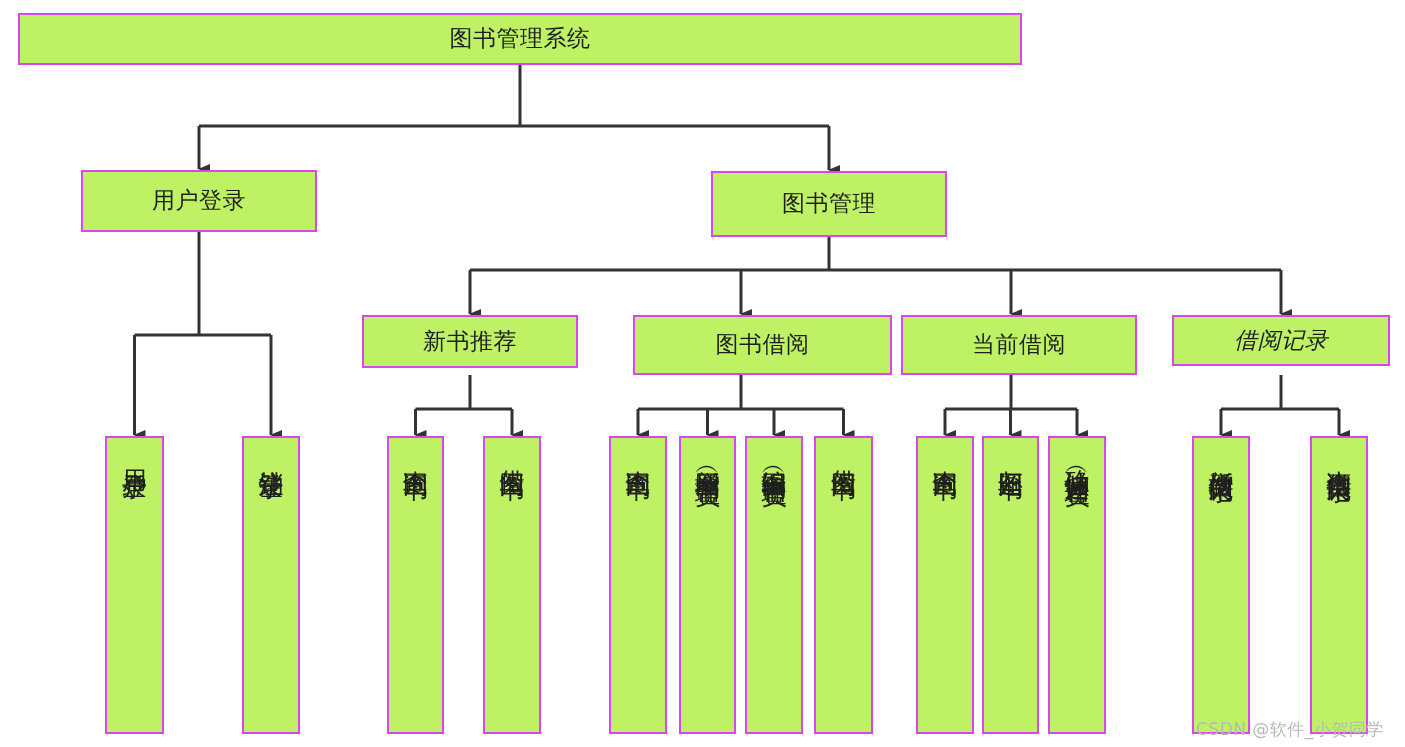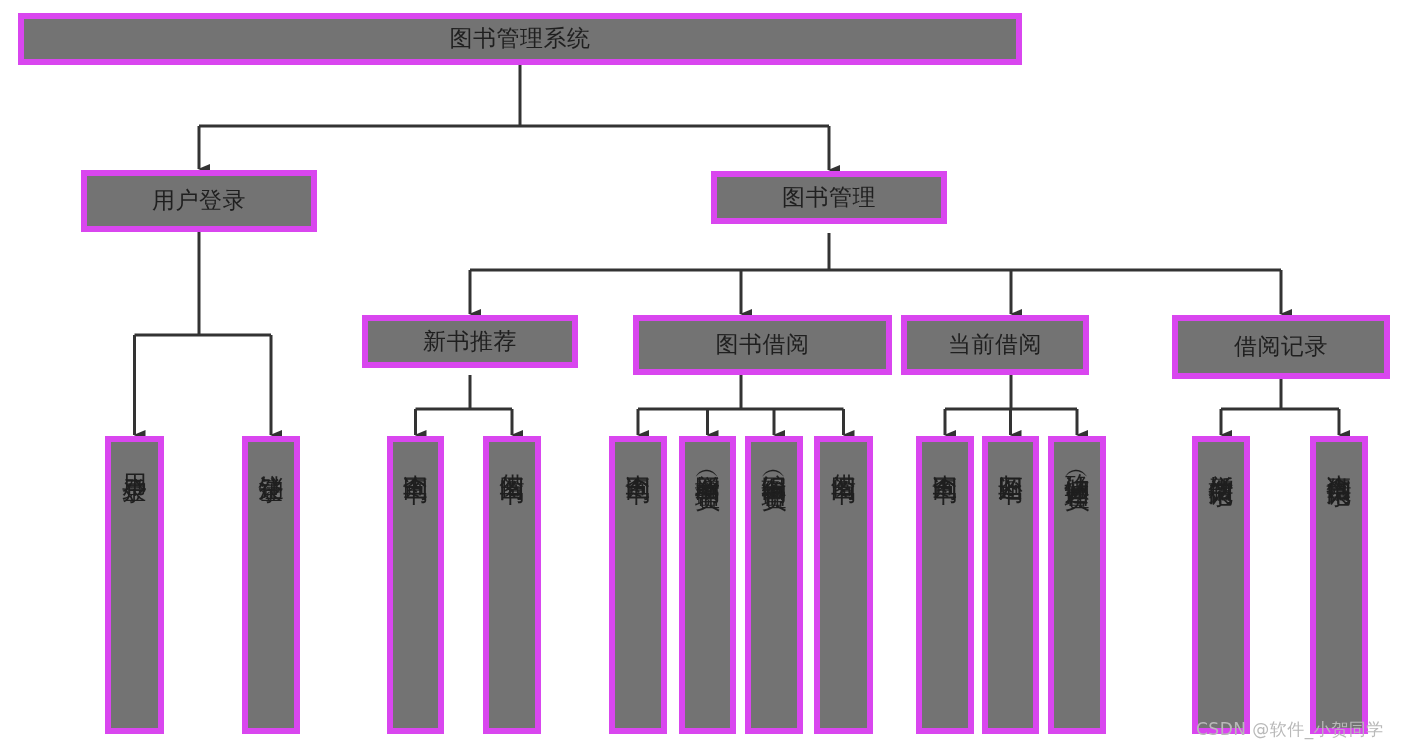--- a/index.html
+++ b/index.html
@@ -24,22 +24,22 @@
     position: absolute;
     left: 0;
     top: 0;
     width: 1405px;
     height: 747px;
     display: block;
   }
   .node-box {
     position: absolute;
     box-sizing: border-box;
-    border: 6px solid #d946ef;
-    background: #737373;
+    border: 2px solid #d946ef;
+    background: #bef264;
     display: flex;
     align-items: center;
     justify-content: center;
     overflow: hidden;
   }
   .node-label {
     color: #1f1f1f;
     text-align: center;
     line-height: 1.18;
     white-space: nowrap;
@@ -122,33 +122,33 @@
       </g>
   </svg>
 
   <div id="nodes-layer">
       <div class="node-box h-node root-node" style="left: 18px; top: 13px; width: 1004px; height: 52px;">
         <span class="node-label">图书管理系统</span>
       </div>
       <div class="node-box h-node" style="left: 81px; top: 170px; width: 236px; height: 62px;">
         <span class="node-label">用户登录</span>
       </div>
-      <div class="node-box h-node" style="left: 711px; top: 171px; width: 236px; height: 53px;">
+      <div class="node-box h-node" style="left: 711px; top: 171px; width: 236px; height: 66px;">
         <span class="node-label">图书管理</span>
       </div>
       <div class="node-box h-node" style="left: 362px; top: 315px; width: 216px; height: 53px;">
         <span class="node-label">新书推荐</span>
       </div>
       <div class="node-box h-node" style="left: 633px; top: 315px; width: 259px; height: 60px;">
         <span class="node-label">图书借阅</span>
       </div>
-      <div class="node-box h-node" style="left: 901px; top: 315px; width: 188px; height: 60px; justify-content: center;">
+      <div class="node-box h-node" style="left: 901px; top: 315px; width: 236px; height: 60px; justify-content: center;">
         <span class="node-label">当前借阅</span>
       </div>
-      <div class="node-box h-node" style="left: 1172px; top: 315px; width: 218px; height: 64px;">
+      <div class="node-box h-node" style="left: 1172px; top: 315px; width: 218px; height: 51px; font-style: italic;">
         <span class="node-label">借阅记录</span>
       </div>
       <div class="node-box v-node" style="left: 105px; top: 436px; width: 59px; height: 298px;">
         <span class="node-label">用户登录</span>
       </div>
       <div class="node-box v-node" style="left: 242px; top: 436px; width: 58px; height: 298px;">
         <span class="node-label">注销登录</span>
       </div>
       <div class="node-box v-node" style="left: 387px; top: 436px; width: 57px; height: 298px;">
         <span class="node-label">查询图书</span>

